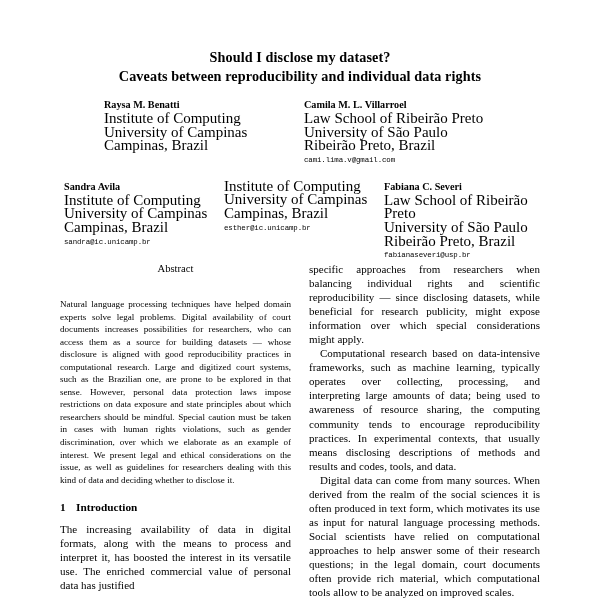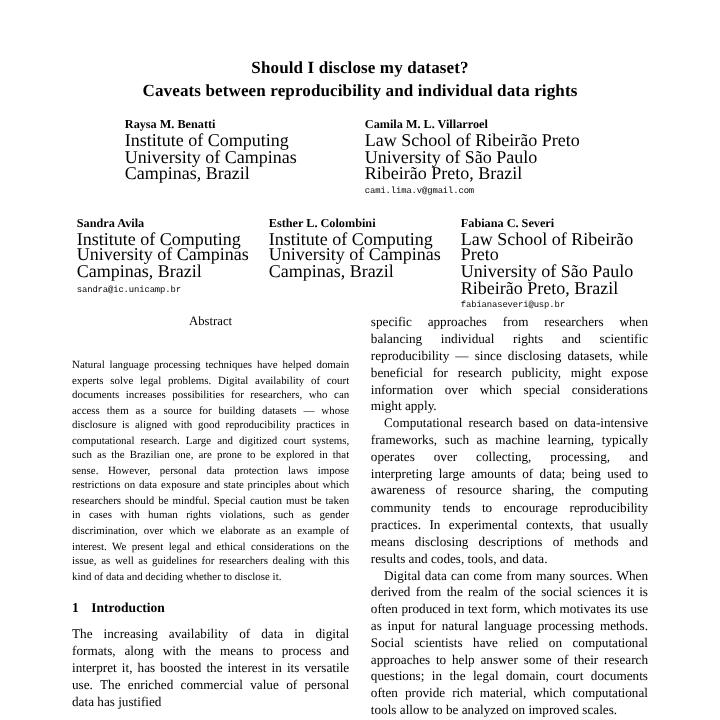--- a/index.html
+++ b/index.html
@@ -158,24 +158,24 @@
 
     <div class="author-row row-2">
       <div class="author">
         <div class="author-name">Sandra Avila</div>
         <div class="author-aff">Institute of Computing</div>
         <div class="author-aff">University of Campinas</div>
         <div class="author-aff">Campinas, Brazil</div>
         <div class="author-email">sandra@ic.unicamp.br</div>
       </div>
       <div class="author">
-        <div class="author-name">Esther L. Colombini</div>
         <div class="author-aff">Institute of Computing</div>
         <div class="author-aff">University of Campinas</div>
         <div class="author-aff">Campinas, Brazil</div>
+        <div class="author-email">esther@ic.unicamp.br</div>
       </div>
       <div class="author">
         <div class="author-name">Fabiana C. Severi</div>
         <div class="author-aff">Law School of Ribeirão Preto</div>
         <div class="author-aff">University of São Paulo</div>
         <div class="author-aff">Ribeirão Preto, Brazil</div>
         <div class="author-email">fabianaseveri@usp.br</div>
       </div>
     </div>
 

